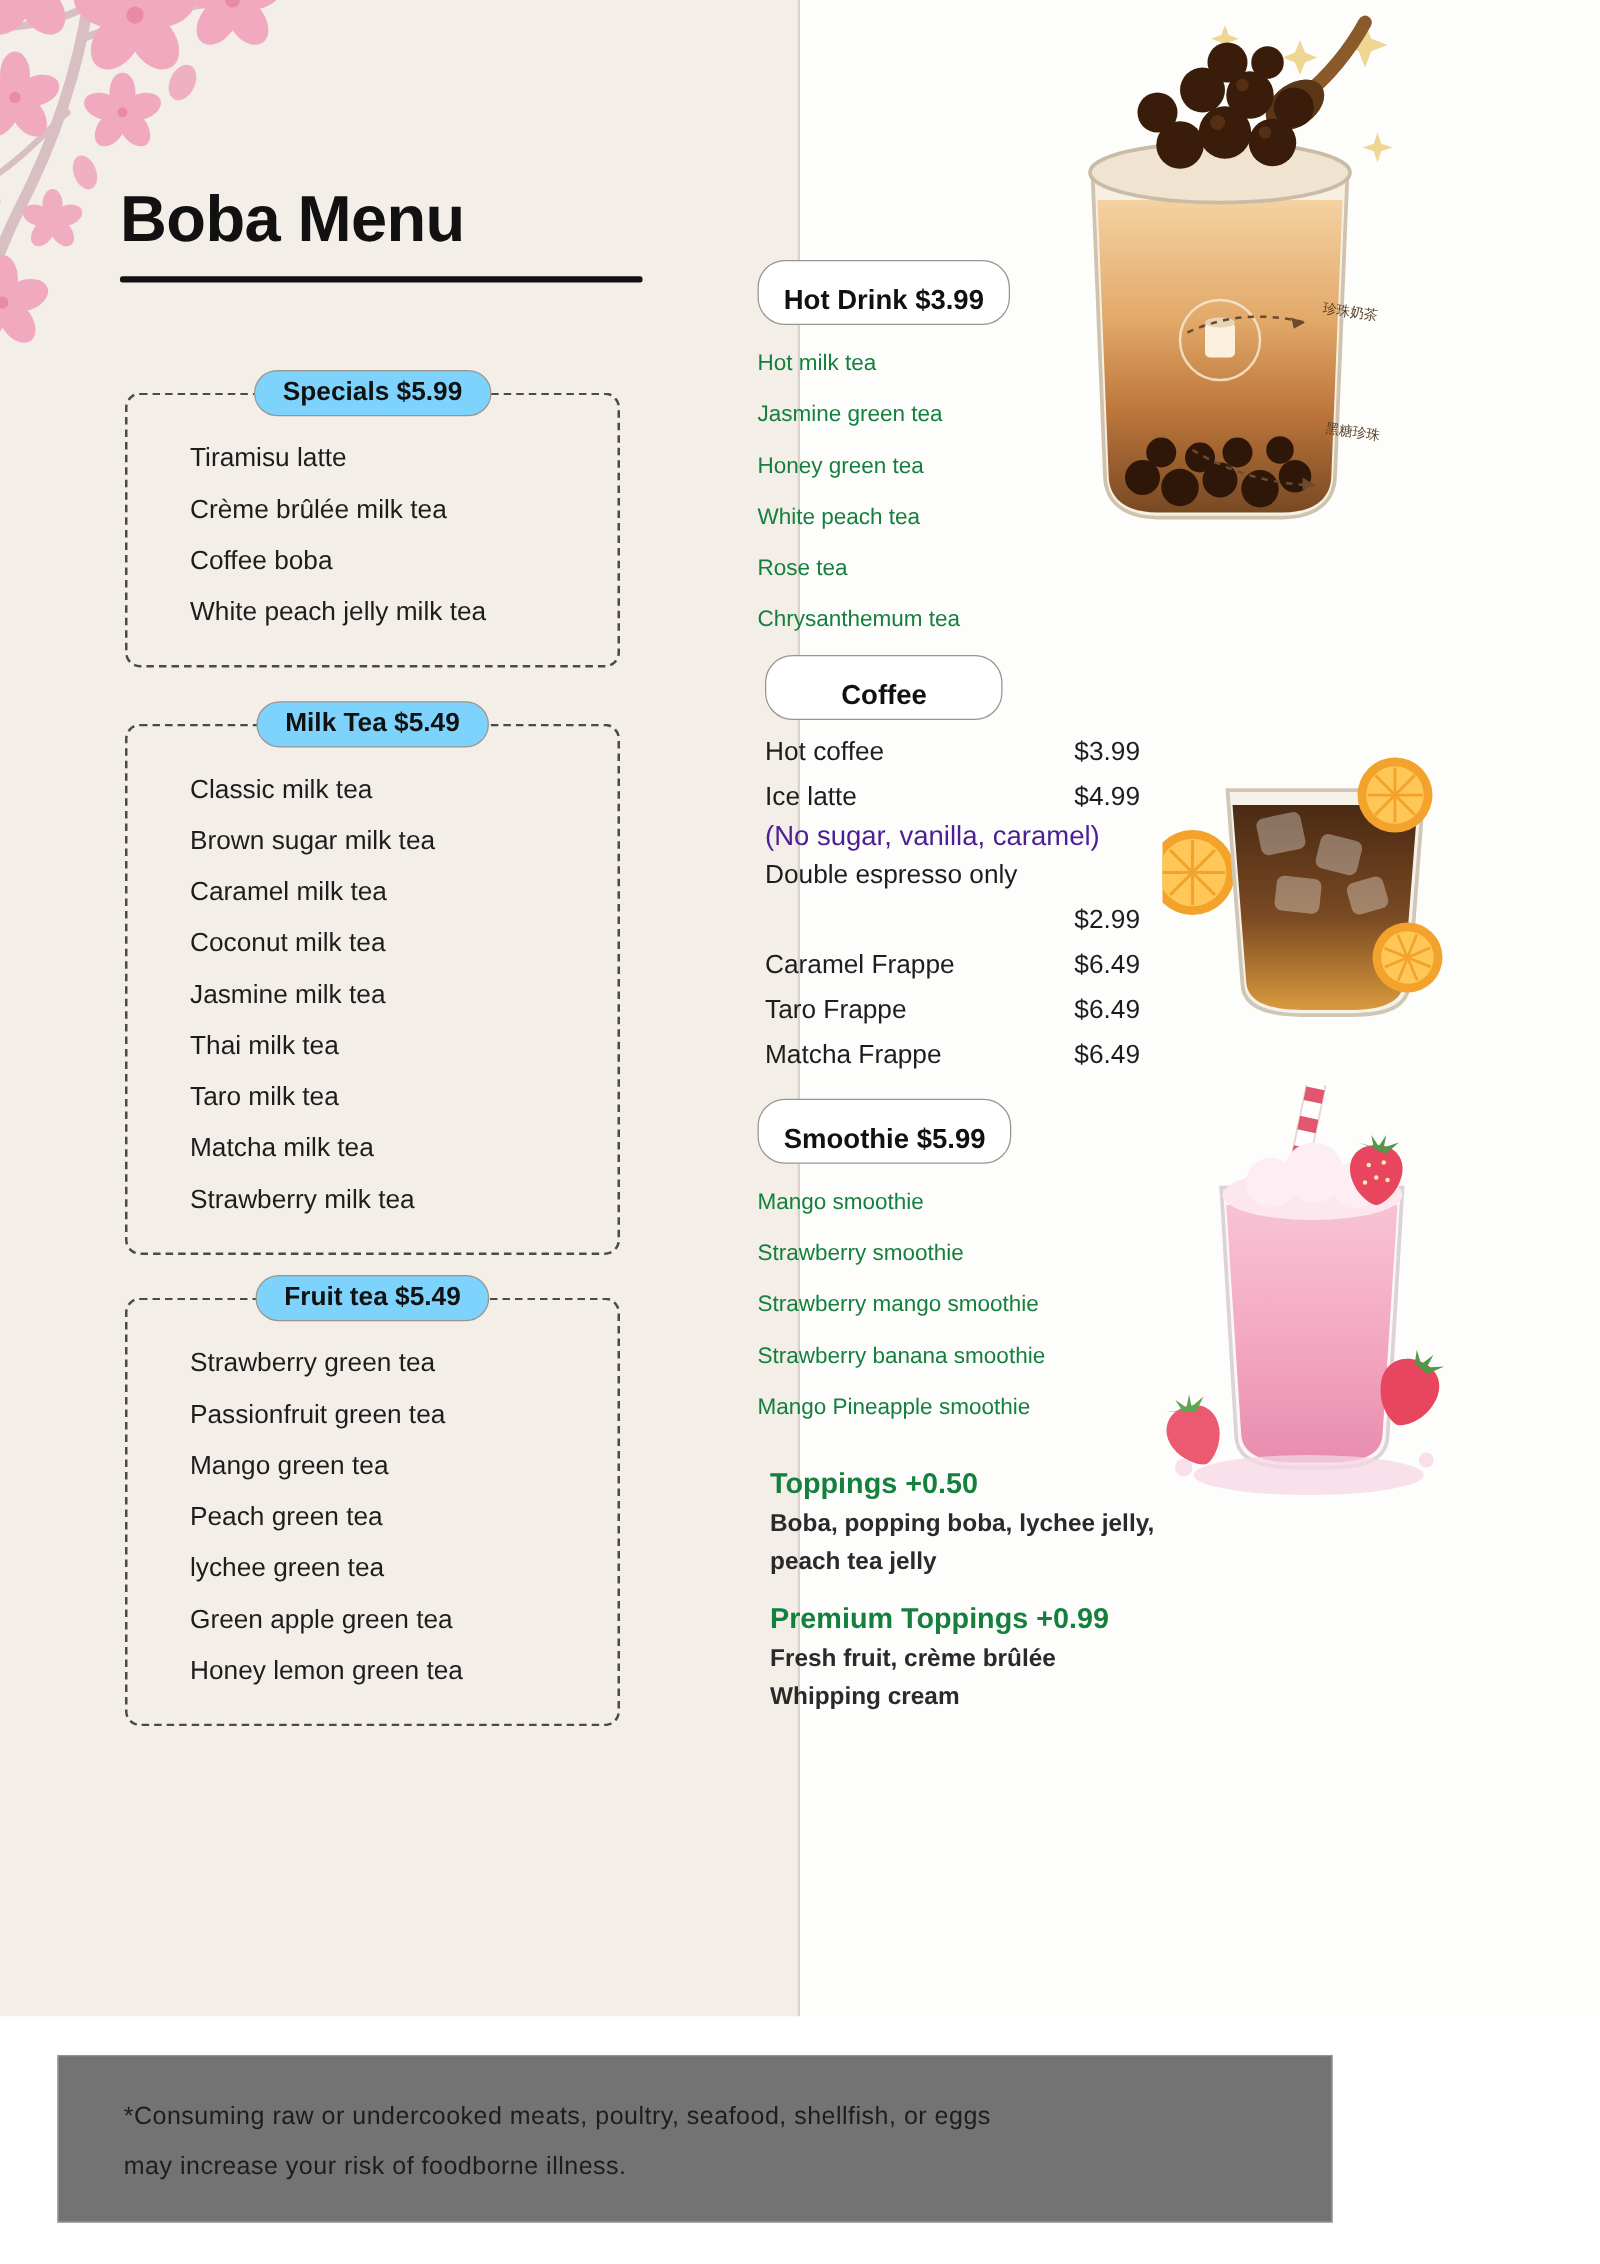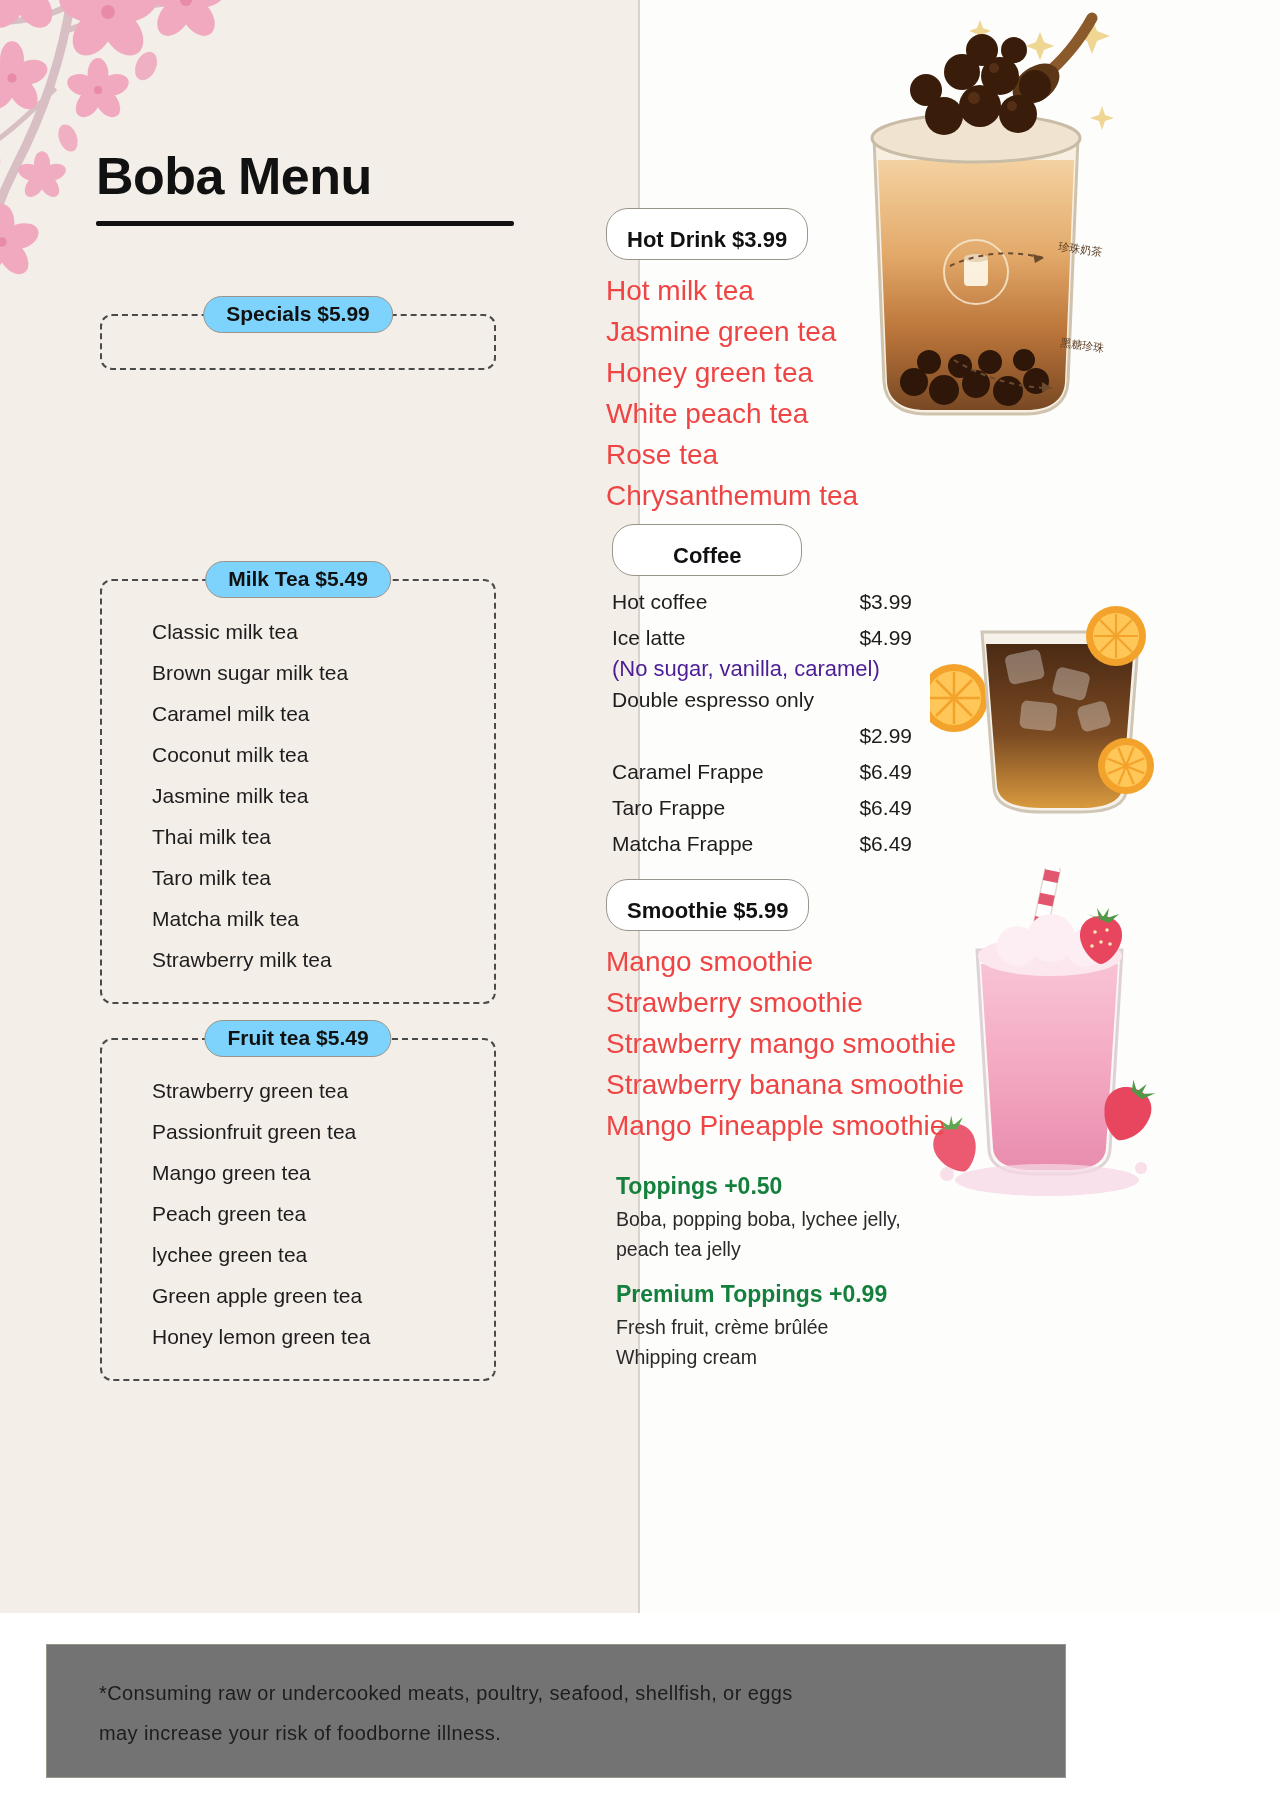--- a/index.html
+++ b/index.html
@@ -119,23 +119,23 @@
     font-weight: 700;
     color: #111;
     white-space: nowrap;
   }
   .r-list {
     list-style: none;
     margin: 10px 0 0 0;
     padding: 0;
   }
   .r-list li {
-    font-size: 28px;
+    font-size: 18px;
     line-height: 41px;
-    color: #ef4444;
+    color: #15803d;
     white-space: nowrap;
   }
 
   
   .price-rows { margin-top: 8px; }
   .price-row {
     display: flex;
     align-items: baseline;
     width: 300px;
     font-size: 21px;
@@ -155,20 +155,21 @@
   .topping-head {
     font-size: 23px;
     font-weight: 700;
     color: #15803d;
     line-height: 36px;
   }
   .topping-body {
     font-size: 19.5px;
     color: #2a2a2a;
     line-height: 30px;
+    font-weight: bold;
   }
 
   
   .disclaimer {
     position: absolute;
     left: 46px;
     top: 1644px;
     width: 1020px;
     min-height: 128px;
     background: #737373;
@@ -261,20 +262,26 @@
     </g>
   </svg>
 
   <div class="title-block">
     <h1 class="menu-title">Boba Menu</h1>
     <div class="title-rule"></div>
   </div>
 
   <div class="dashed-section" style="top:314px;">
     <div class="pill">Specials $5.99</div>
+    <ul class="item-list">
+      <li>Tiramisu latte</li>
+      <li>Crème brûlée milk tea</li>
+      <li>Coffee boba</li>
+      <li>White peach jelly milk tea</li>
+    </ul>
   </div>
 
   <div class="dashed-section" style="top:579px;">
     <div class="pill">Milk Tea $5.49</div>
     <ul class="item-list">
       <li>Classic milk tea</li>
       <li>Brown sugar milk tea</li>
       <li>Caramel milk tea</li>
       <li>Coconut milk tea</li>
       <li>Jasmine milk tea</li>

